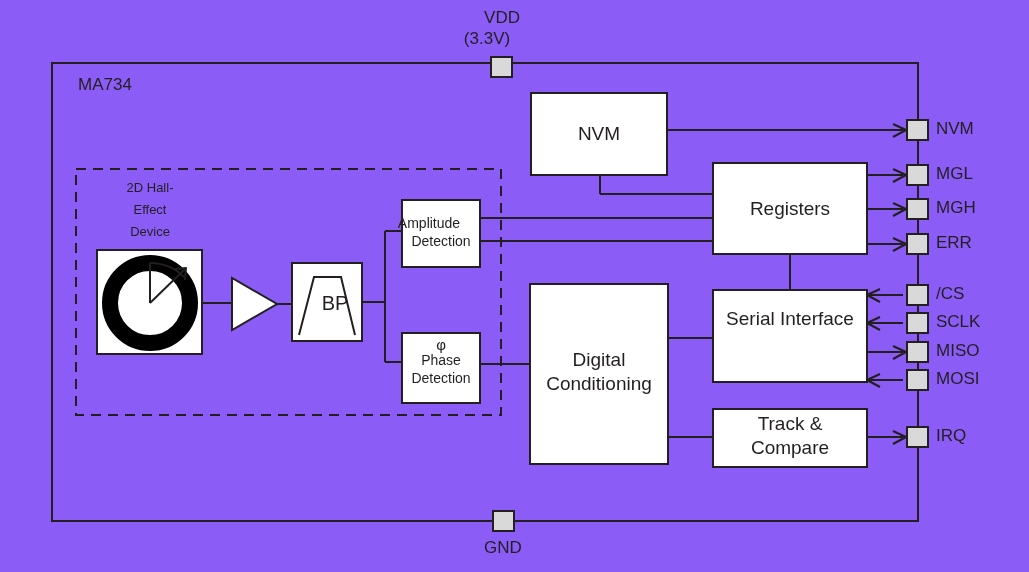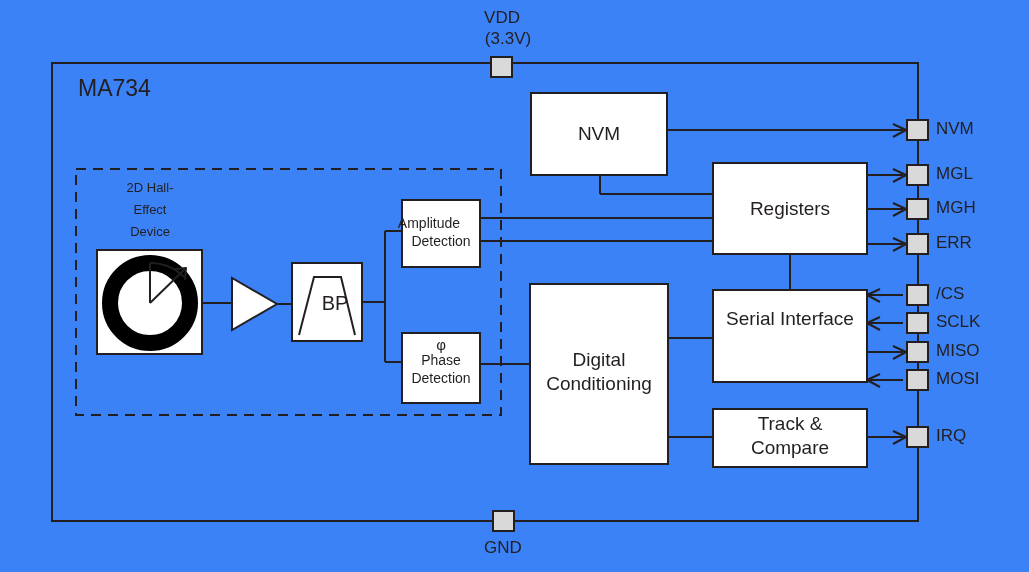--- a/index.html
+++ b/index.html
@@ -4,21 +4,21 @@
 <style>
   html, body {
     margin: 0;
     padding: 0;
     background: #ffffff;
   }
   #canvas {
     position: relative;
     width: 1029px;
     height: 572px;
-    background: #3b82f6;
+    background: #8b5cf6;
     font-family: "Liberation Sans", sans-serif;
     overflow: hidden;
   }
   svg.diagram {
     position: absolute;
     top: 0;
     left: 0;
     width: 1029px;
     height: 572px;
   }
@@ -82,21 +82,21 @@
     font-size: 14px;
   }
   .pin-label {
     font-size: 17px;
     text-align: left;
   }
   .rail-label {
     font-size: 17px;
   }
   .chip-name {
-    font-size: 23px;
+    font-size: 17px;
   }
   .hall-label {
     font-size: 13px;
   }
   .bp-label {
     font-size: 20px;
   }
   .phi {
     font-size: 15px;
   }
@@ -211,21 +211,21 @@
       <path class="thin" d="M906 175 L 893 169 M906 175 L 893 182"></path>
       <path class="thin" d="M906 209 L 893 203 M906 209 L 893 216"></path>
       <path class="thin" d="M906 244 L 893 238 M906 244 L 893 251"></path>
       <path class="thin" d="M906 352 L 893 346 M906 352 L 893 359"></path>
       <path class="thin" d="M906 437 L 893 431 M906 437 L 893 444"></path>
     </g>
 
   </svg>
 
   <div class="lbl rail-label" style="left:452px; top:8px; width:100px;">VDD</div>
-  <div class="lbl rail-label" style="left:458px; top:29px; width:100px;">(3.3V)</div>
+  <div class="lbl rail-label" style="left:437px; top:29px; width:100px;">(3.3V)</div>
 
   <div class="lbl rail-label" style="left:453px; top:538px; width:100px;">GND</div>
 
   <div class="lbl chip-name lbl-left" style="left:78px; top:75px; width:160px; text-align:left;">MA734</div>
 
   <div class="lbl hall-label" style="left:88px; top:180px; width:124px;">2D Hall-</div>
   <div class="lbl hall-label" style="left:88px; top:202px; width:124px;">Effect</div>
   <div class="lbl hall-label" style="left:88px; top:224px; width:124px;">Device</div>
 
   <div class="lbl bp-label" style="left:305px; top:292px; width:60px;">BP</div>

